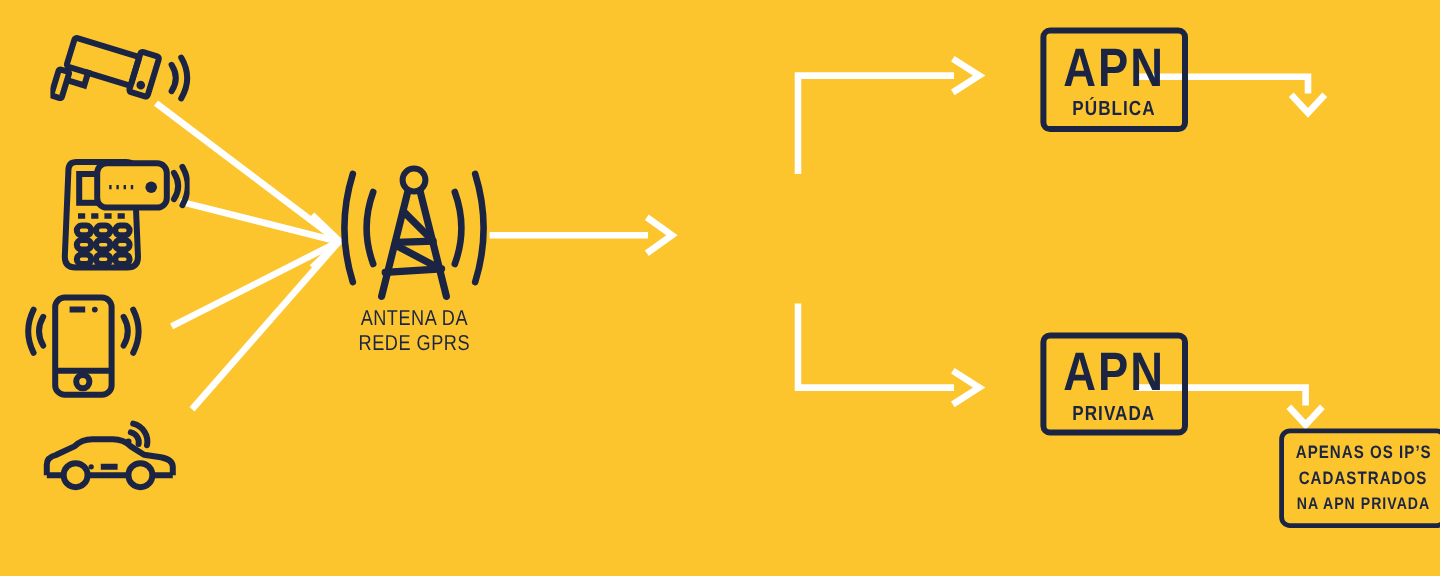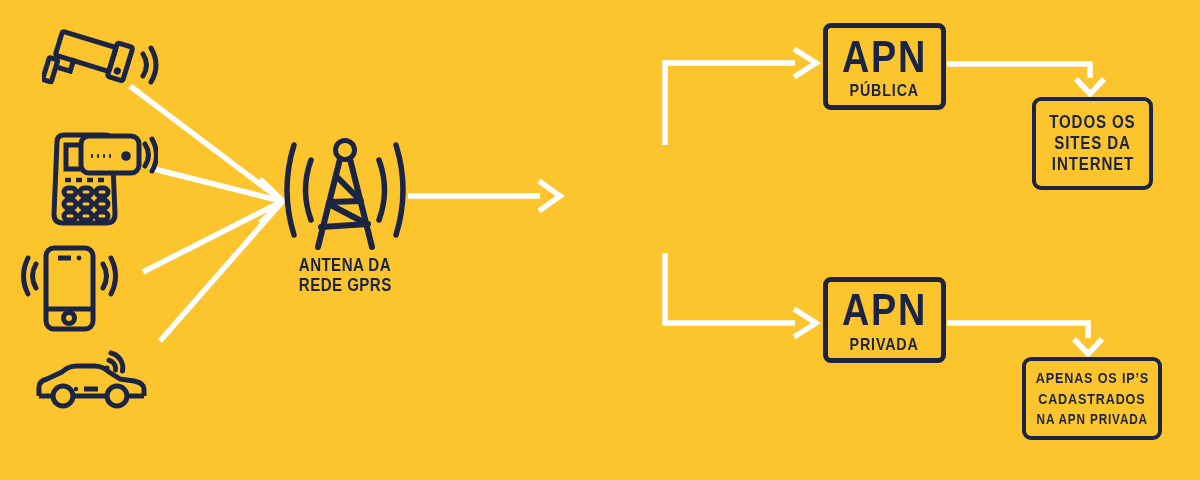--- a/index.html
+++ b/index.html
@@ -23,20 +23,21 @@
   .connectors{position:absolute;left:0;top:0;}
   .node{
     position:absolute;
     border:5px solid var(--ink);
     border-radius:10px;
     color:var(--ink);
     display:flex;flex-direction:column;
     align-items:center;justify-content:center;
     text-align:center;
     box-sizing:border-box;
+    margin-left:44px;
   }
   .node .cond{
     display:inline-block;
     transform:scaleX(0.84);
     transform-origin:50% 50%;
     white-space:nowrap;
     font-weight:bold;
     line-height:1.05;
     letter-spacing:1px;
   }
@@ -44,21 +45,21 @@
   .rede-line2{font-size:27px;margin-top:3px;}
   .apn-line1{font-size:45px;letter-spacing:2px !important;}
   .apn-line2{font-size:17px;margin-top:2px;}
   .result{border-width:4px;border-radius:9px;}
   .result .cond{font-size:18px;line-height:21px;}
   .result .small{font-size:15px;}
   .antenna-label{
     position:absolute;
     color:var(--ink);
     text-align:center;
-    font-weight:bold;
+    font-weight:normal;
   }
   .antenna-label .cond{
     display:inline-block;
     transform:scaleX(0.84);
     transform-origin:50% 50%;
     white-space:nowrap;
     font-size:18px;
     line-height:20px;
     letter-spacing:0.5px;
   }
@@ -184,25 +185,20 @@
   <div class="node" style="left:823px;top:23px;width:123px;height:87px;border-radius:8px;">
     <span class="cond apn-line1">APN</span>
     <span class="cond apn-line2">PÚBLICA</span>
   </div>
 
   <div class="node" style="left:823px;top:277px;width:123px;height:86px;border-radius:8px;">
     <span class="cond apn-line1">APN</span>
     <span class="cond apn-line2">PRIVADA</span>
   </div>
 
-  <div class="node result" style="left:1032px;top:97px;width:121px;height:93px;">
-    <span class="cond">TODOS OS</span>
-    <span class="cond">SITES DA</span>
-    <span class="cond">INTERNET</span>
-  </div>
 
   <div class="node result" style="left:1022px;top:357px;width:140px;height:83px;">
     <span class="cond small">APENAS OS IP’S</span>
     <span class="cond small">CADASTRADOS</span>
     <span class="cond small" style="font-size:14px;">NA APN PRIVADA</span>
   </div>
 
 </div>
 
 </body></html>

